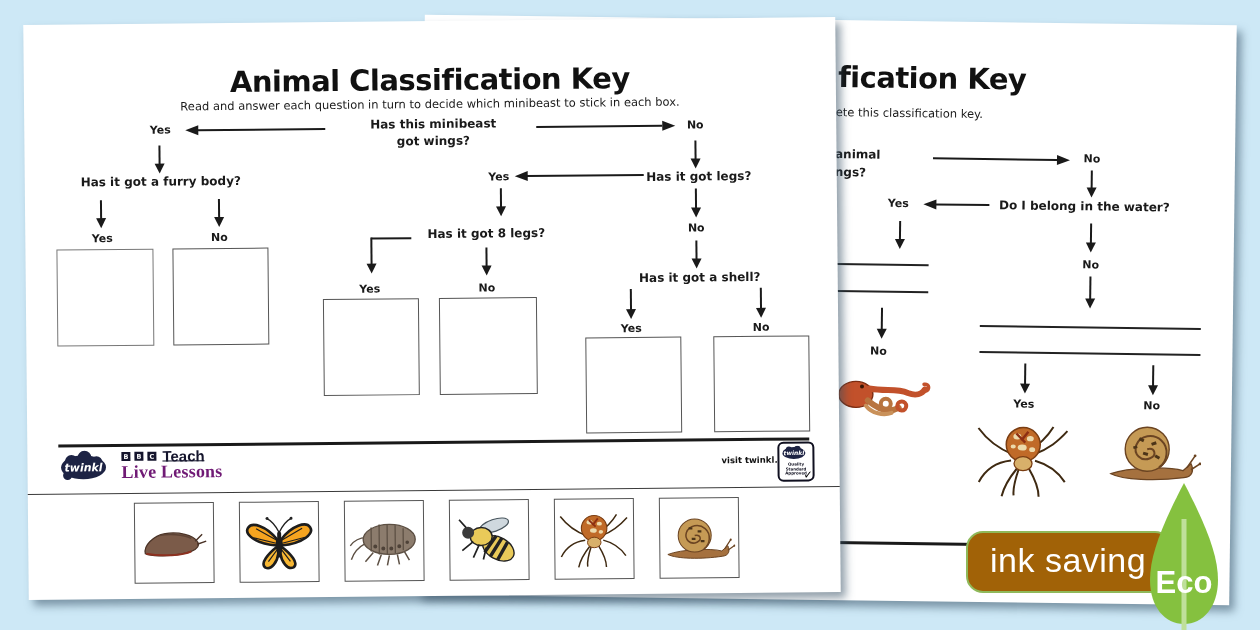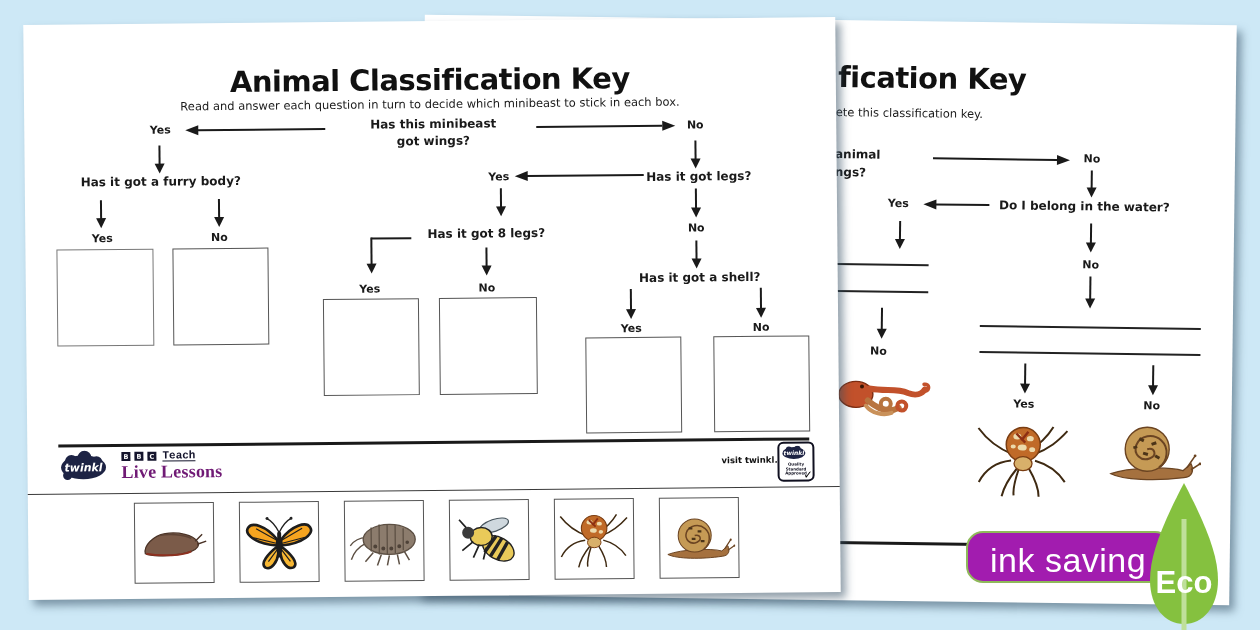--- a/index.html
+++ b/index.html
@@ -29,34 +29,34 @@
   .abox{position:absolute;border:1.3px solid #555;background:#fff;}
   .cutbox{position:absolute;top:479px;width:78px;height:79px;border:1.5px solid #555;background:#fff;
           display:flex;align-items:center;justify-content:center;}
 
   .rule-thick{position:absolute;height:3px;background:#1a1a1a;}
   .rule-thin{position:absolute;height:1px;background:#3a3a3a;}
 
   .bbc-row{position:absolute;left:94px;top:428px;display:flex;align-items:flex-start;gap:3px;}
   .bbc-block{width:9px;height:9px;background:#14142c;color:#fff;font-size:6.5px;font-weight:bold;
              display:flex;align-items:center;justify-content:center;margin-right:1px;}
-  .teach{font-family:Liberation Mono, monospace;font-weight:bold;font-size:11px;color:#14142c;
+  .teach{font-family:Liberation Sans, sans-serif;font-weight:bold;font-size:15px;color:#14142c;
          border-bottom:1.2px solid #14142c;line-height:9px;margin-left:2px;}
   .live-lessons{position:absolute;left:94px;top:438px;font-family:"Liberation Serif",serif;
                 font-weight:bold;font-size:18px;color:#701a75;letter-spacing:.2px;}
   .visit{position:absolute;left:694px;top:437px;font-size:8.5px;font-weight:bold;color:#111;}
 
   .q-badge{position:absolute;left:750px;top:424px;width:33px;height:36px;border:2px solid #101020;
            border-radius:6px;background:#fff;overflow:hidden;}
   .q-badge .tiny{position:absolute;left:0;right:0;top:19px;text-align:center;font-size:4px;
                  font-weight:bold;color:#101020;line-height:4.5px;}
   .q-badge .chk{position:absolute;right:0px;bottom:-2px;font-size:11px;color:#000;}
 
-  .eco-pill{position:absolute;left:966px;top:531px;width:206px;height:52px;z-index:5;
-            background:#a21caf;border:2px solid #8fb95a;border-radius:17px;box-sizing:border-box;}
+  .eco-pill{position:absolute;left:966px;top:531px;width:206px;height:62px;z-index:5;
+            background:#a16207;border:2px solid #8fb95a;border-radius:17px;box-sizing:border-box;}
   .eco-pill .txt{position:absolute;left:22px;top:0;line-height:55px;font-family:"Liberation Sans",sans-serif;
                  font-size:34px;color:#ffffff;letter-spacing:.5px;}
   .eco-leaf{position:absolute;left:1145px;top:481px;z-index:6;}
 </style>
 </head>
 <body>
 
 <div class="page" id="page2">
   <div class="fragl" style="left:414px;top:40px;font-size:29px;font-weight:bold;letter-spacing:-.5px;color:#111;">fication Key</div>
   <div class="fragl" style="left:409px;top:85px;font-size:11.5px;font-weight:500;">lete this classification key.</div>

